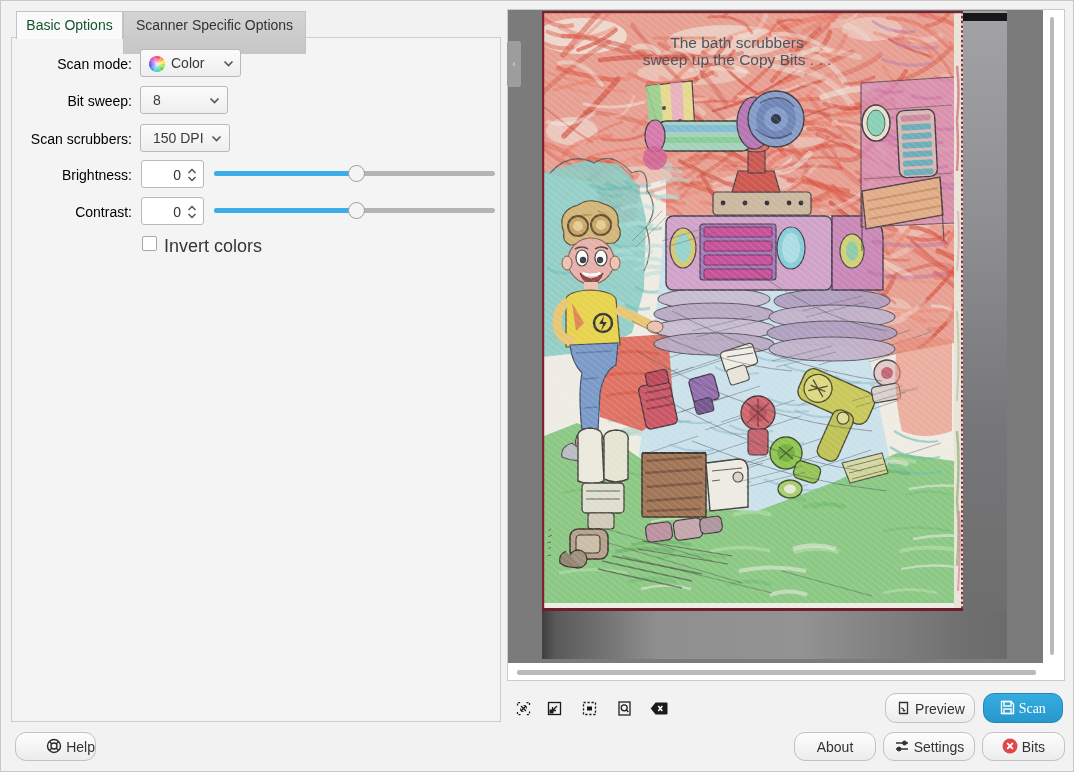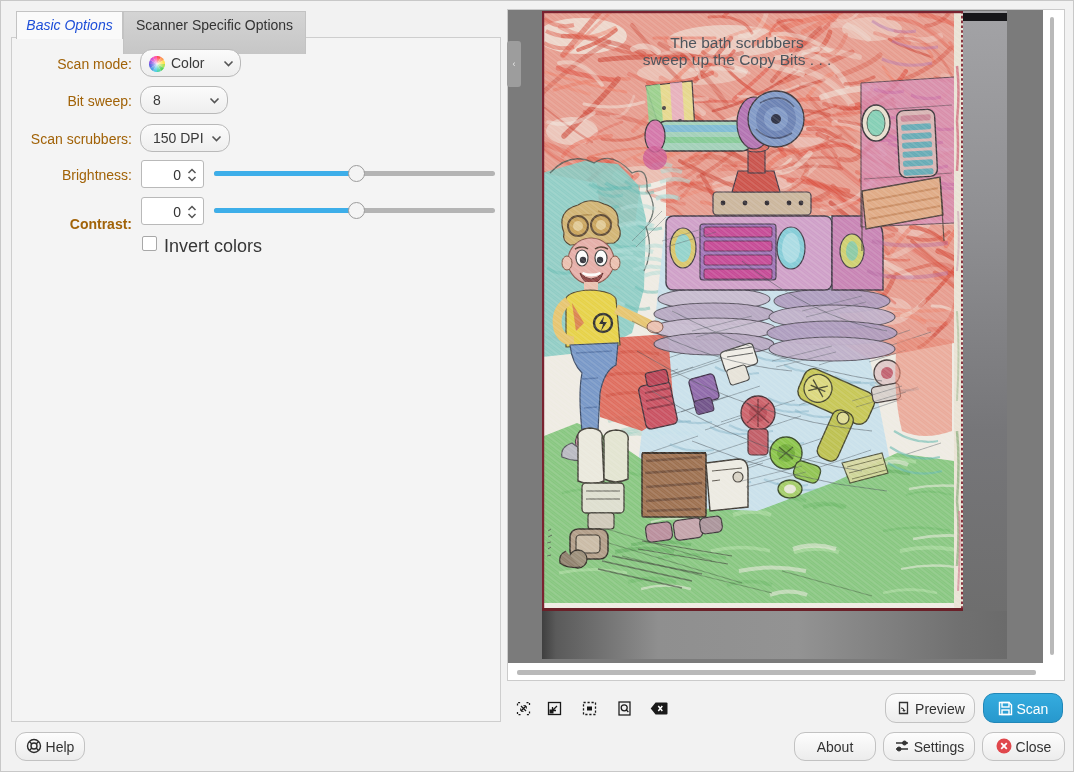--- a/index.html
+++ b/index.html
@@ -4,24 +4,24 @@
 <style>
   * { margin:0; padding:0; box-sizing:border-box; }
   html,body { width:1074px; height:772px; overflow:hidden; }
   body { font-family:"Liberation Sans", sans-serif; background:#f2f2f2; position:relative;
          border:1px solid #c8c8c8; }
   .abs { position:absolute; }
   
   #frame { left:10px; top:36px; width:490px; height:685px; border:1px solid #cecece; background:#f4f4f4; }
   .tab { top:10px; height:43px; line-height:27px; font-size:14px; color:#333; text-align:center;
          border:1px solid #c3c3c3; border-bottom:none; }
-  #tab1 { left:15px; width:107px; background:#fafafa; height:28px; z-index:3; color:#1d4ed8;font-style:italic; }
+  #tab1 { left:15px; width:107px; background:#fafafa; height:28px; z-index:3; color:#14532d; }
   #tab2 { left:122px; width:183px; background:linear-gradient(#d4d4d4,#c6c6c6); }
-  .lbl { font-size:14px; color:#a16207; text-align:right; width:115px; left:16px; }
-  .combo { left:139px; width:101px; height:28px; border:1px solid #b9b9b9; border-radius:12px;
+  .lbl { font-size:14px; color:#000000; text-align:right; width:115px; left:16px; }
+  .combo { left:139px; width:101px; height:28px; border:1px solid #b9b9b9; border-radius:3px;
            background:linear-gradient(#fbfbfb,#eeeeee); font-size:14px; color:#3a3a3a; }
   .combo .txt { position:absolute; left:12px; top:5px; }
   .spin { left:140px; width:63px; height:28px; border:1px solid #b9b9b9; border-radius:3px; background:#fff; }
   .spin .val { position:absolute; right:22px; top:6px; font-size:14px; color:#333; }
   .slider { left:213px; width:281px; height:17px; }
   .slider .track { position:absolute; top:6px; left:0; width:100%; height:5px; border-radius:3px; background:#b4b4b4; }
   .slider .fill  { position:absolute; top:6px; left:0; width:142px; height:5px; border-radius:3px; background:#3daee9; }
   .slider .knob  { position:absolute; top:0; left:134px; width:17px; height:17px; border-radius:50%;
                    background:#f4f4f4; border:1px solid #9c9c9c; }
   
@@ -98,21 +98,21 @@
     <path d="M2.5 6 L6 2.5 L9.5 6" fill="none" stroke="#555" stroke-width="1.5"></path>
     <path d="M2.5 10 L6 13.5 L9.5 10" fill="none" stroke="#555" stroke-width="1.5"></path>
   </svg>
 </div>
 <div class="abs slider" style="top:164px;">
     <div class="track"></div>
     <div class="fill"></div>
     <div class="knob"></div>
   </div>
 
-<div class="abs lbl" style="top:215px;font-weight:bold;">Contrast:</div>
+<div class="abs lbl" style="top:203px;">Contrast:</div>
 <div class="abs spin" style="top:196px;">
   <span class="val">0</span>
   <svg class="abs" style="left:44px;top:6px;" width="12" height="16" viewBox="0 0 12 16">
     <path d="M2.5 6 L6 2.5 L9.5 6" fill="none" stroke="#555" stroke-width="1.5"></path>
     <path d="M2.5 10 L6 13.5 L9.5 10" fill="none" stroke="#555" stroke-width="1.5"></path>
   </svg>
 </div>
 <div class="abs slider" style="top:201px;">
     <div class="track"></div>
     <div class="fill"></div>
@@ -803,21 +803,21 @@
 </div>
 
 <div class="abs btn" style="left:884px; top:692px; width:90px; height:30px; line-height:28px;">
   <svg style="vertical-align:-3px;" width="16" height="16" viewBox="0 0 16 16" fill="none" stroke="#333" stroke-width="1.3">
     <path d="M4.5 2.5 L12.5 2.5 L12.5 13.5 L4.5 13.5 Z"></path>
     <path d="M6 8 Q9 8 9 11" stroke-width="1.2"></path>
     <path d="M7.2 10 L9 12 L10.8 10" fill="#333" stroke="none"></path>
   </svg>
   <span>Preview</span>
 </div>
-<div class="abs btn" id="scanbtn" style="left:982px; top:692px; width:80px; height:30px; line-height:28px;">
+<div class="abs btn" id="scanbtn" style="left:982px; top:692px; width:80px; height:30px; line-height:28px;font-family:Liberation Serif, serif;">
   <svg style="vertical-align:-3px;" width="15" height="15" viewBox="0 0 15 15" fill="none" stroke="#fff" stroke-width="1.4">
     <path d="M1.5 1.5 L11 1.5 L13.5 4 L13.5 13.5 L1.5 13.5 Z"></path>
     <rect x="4" y="1.5" width="7" height="4.5"></rect>
     <rect x="4" y="9" width="7" height="4.5"></rect>
   </svg>
   <span>Scan</span>
 </div>
 <div class="abs btn" style="left:793px; top:731px; width:82px; height:29px; line-height:27px;"><span>About</span></div>
 <div class="abs btn" style="left:882px; top:731px; width:92px; height:29px; line-height:27px;">
   <svg style="vertical-align:-3px;" width="16" height="16" viewBox="0 0 16 16" stroke="#333" fill="#333">
@@ -825,22 +825,22 @@
     <circle cx="10.5" cy="5" r="2"></circle>
     <circle cx="5" cy="11" r="2"></circle>
   </svg>
   <span>Settings</span>
 </div>
 <div class="abs btn" style="left:981px; top:731px; width:83px; height:29px; line-height:27px;">
   <svg style="vertical-align:-3px;" width="16" height="16" viewBox="0 0 16 16">
     <circle cx="8" cy="8" r="7.5" fill="#e0474c"></circle>
     <path d="M5.2 5.2 L10.8 10.8 M10.8 5.2 L5.2 10.8" stroke="#fff" stroke-width="1.8"></path>
   </svg>
-  <span>Close</span>
-</div>
-<div class="abs btn" style="left:14px; top:731px; width:70px; height:29px; line-height:27px;">
+  <span>Bits</span>
+</div>
+<div class="abs btn" style="left:14px; top:731px; width:81px; height:29px; line-height:27px;text-align:right;">
   <svg style="vertical-align:-3px;" width="16" height="16" viewBox="0 0 16 16" fill="none" stroke="#2c2c2c" stroke-width="1.4">
     <circle cx="8" cy="8" r="6.5"></circle>
     <circle cx="8" cy="8" r="3"></circle>
     <path d="M3.4 3.4 L5.9 5.9 M12.6 3.4 L10.1 5.9 M3.4 12.6 L5.9 10.1 M12.6 12.6 L10.1 10.1"></path>
   </svg>
   <span>Help</span>
 </div>
 
 </body></html>

